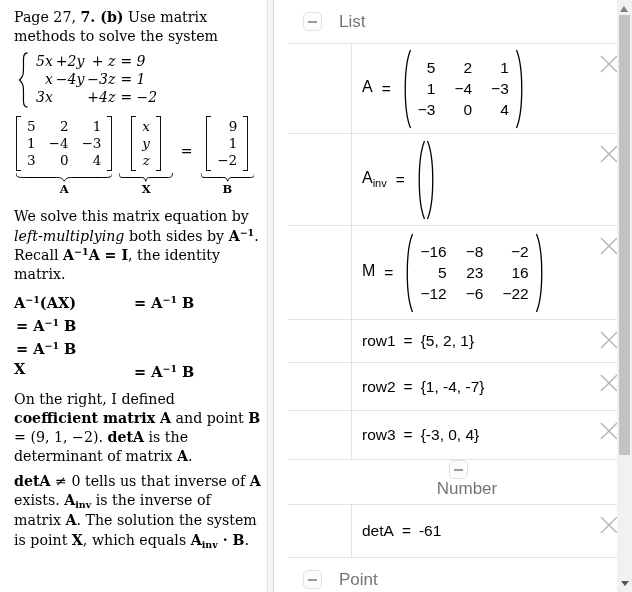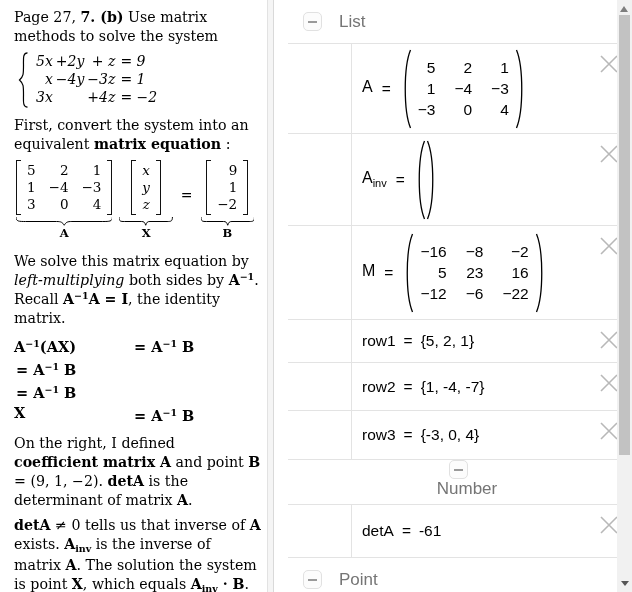--- a/index.html
+++ b/index.html
@@ -105,21 +105,20 @@
         <span class="sys-c">−4y</span>
         <span class="sys-c">−3z</span>
         <span class="sys-c eq">= 1</span>
         <span class="sys-c">3x</span>
         <span class="sys-c"></span>
         <span class="sys-c">+4z</span>
         <span class="sys-c eq">= −2</span>
       </div>
     </div>
 
-    <p class="para"><span class="seg-r">First,  convert the system into an equivalent </span><span class="seg-b">matrix equation</span><span class="seg-r"> :</span></p>
 
     <div class="mx-eq">
       <div class="braced">
         <div class="bmx">
           <span class="bk bk-l"></span>
           <div class="b-grid" style="grid-template-columns: repeat(3, auto);">
               <span class="m-cell">5</span>
               <span class="m-cell">2</span>
               <span class="m-cell">1</span>
               <span class="m-cell">1</span>

